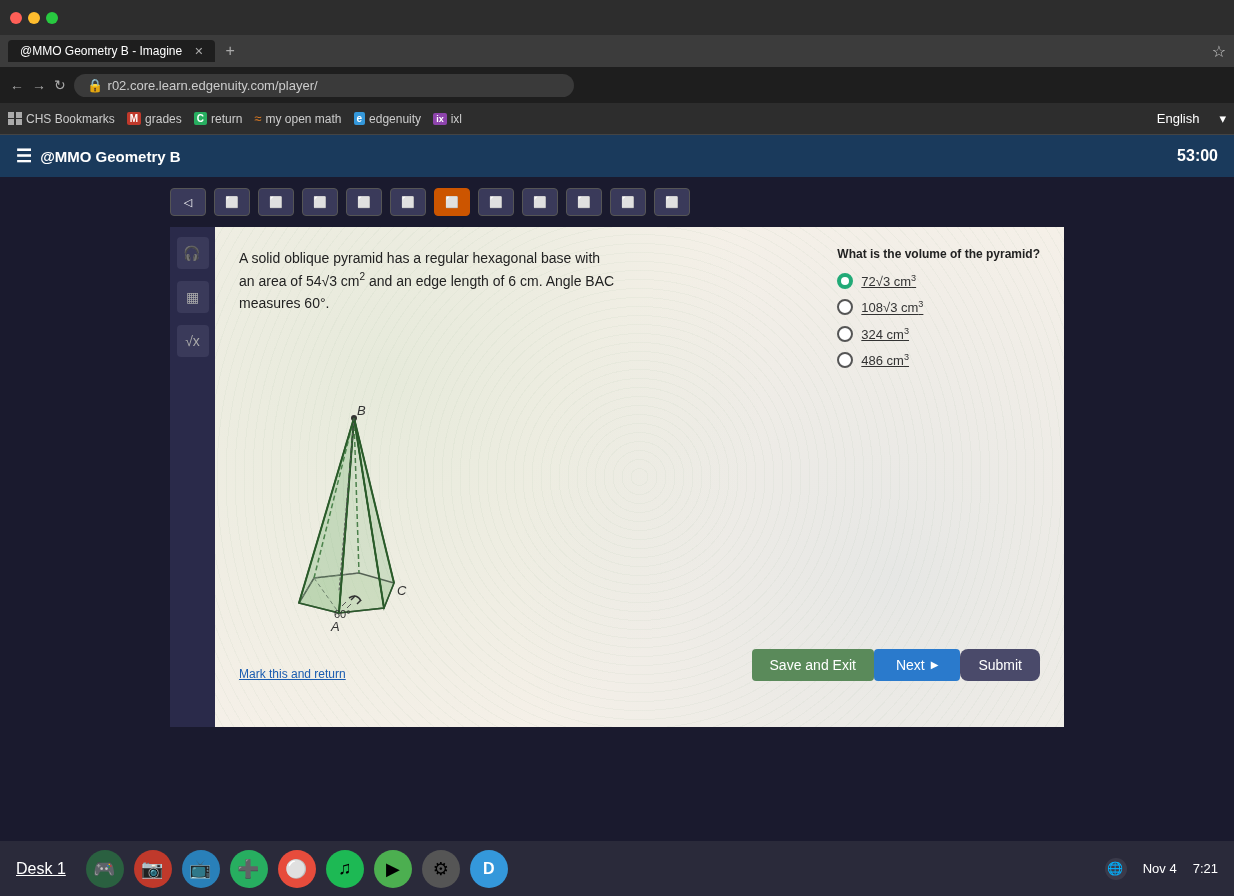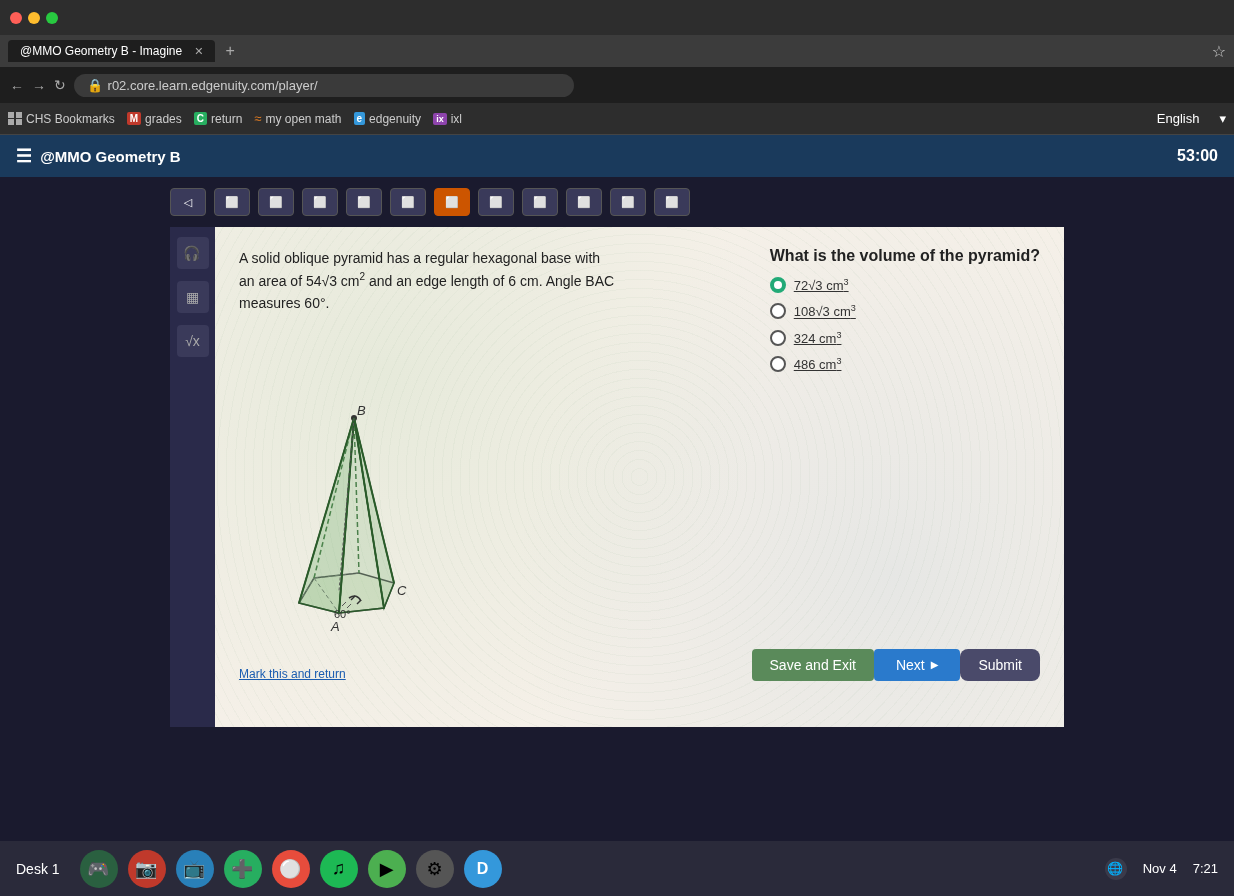--- a/index.html
+++ b/index.html
@@ -195,21 +195,21 @@
     }
     .question-text sup { font-size: 10px; }
 
     .answer-section {
       position: absolute;
       right: 24px;
       top: 20px;
       z-index: 1;
     }
     .answer-title {
-      font-size: 16px;
+      font-size: 12px;
       font-weight: bold;
       color: #222;
       margin-bottom: 12px;
     }
     .answer-option {
       display: flex;
       align-items: center;
       gap: 8px;
       margin-bottom: 10px;
       cursor: pointer;
@@ -312,22 +312,23 @@
       right: 0;
       height: 55px;
       background: #2a2a3a;
       display: flex;
       align-items: center;
       padding: 0 16px;
       gap: 10px;
     }
     .desk-label {
       color: #fff;
-      font-size: 14px;
+      font-size: 16px;
       margin-right: 10px;
+      text-decoration: underline;
     }
     .taskbar-icon {
       width: 38px;
       height: 38px;
       border-radius: 50%;
       display: flex;
       align-items: center;
       justify-content: center;
       font-size: 18px;
       cursor: pointer;

